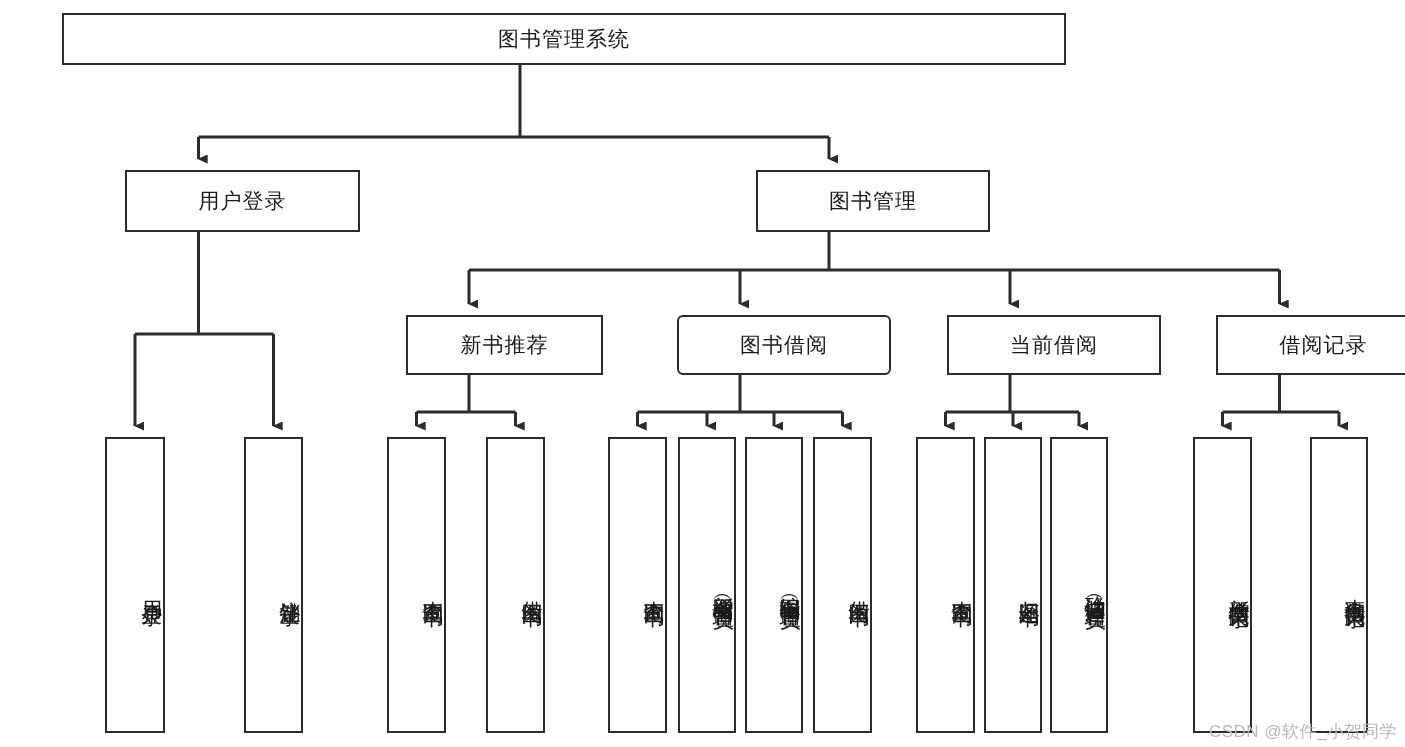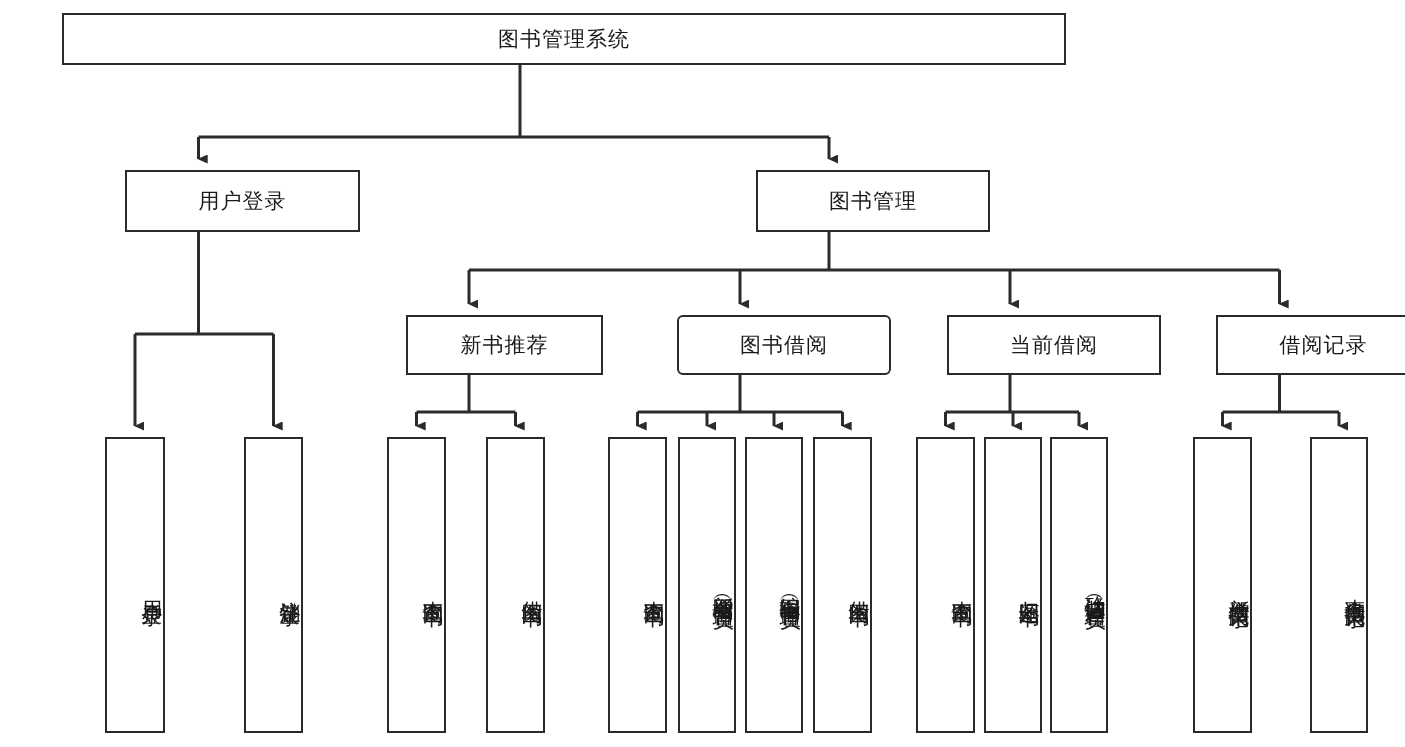--- a/index.html
+++ b/index.html
@@ -172,13 +172,14 @@
         <span class="label">确认归还（管理员）</span>
       </div>
       <div class="node v" style="left: 1193px; top: 437px; width: 59px; height: 296px;">
         <span class="label">新增借阅记录</span>
       </div>
       <div class="node v" style="left: 1310px; top: 437px; width: 58px; height: 296px;">
         <span class="label">查询借阅记录</span>
       </div>
     </div>
 
+  <div id="watermark">CSDN @软件_小贺同学</div>
 </div>
 
 </body></html>

